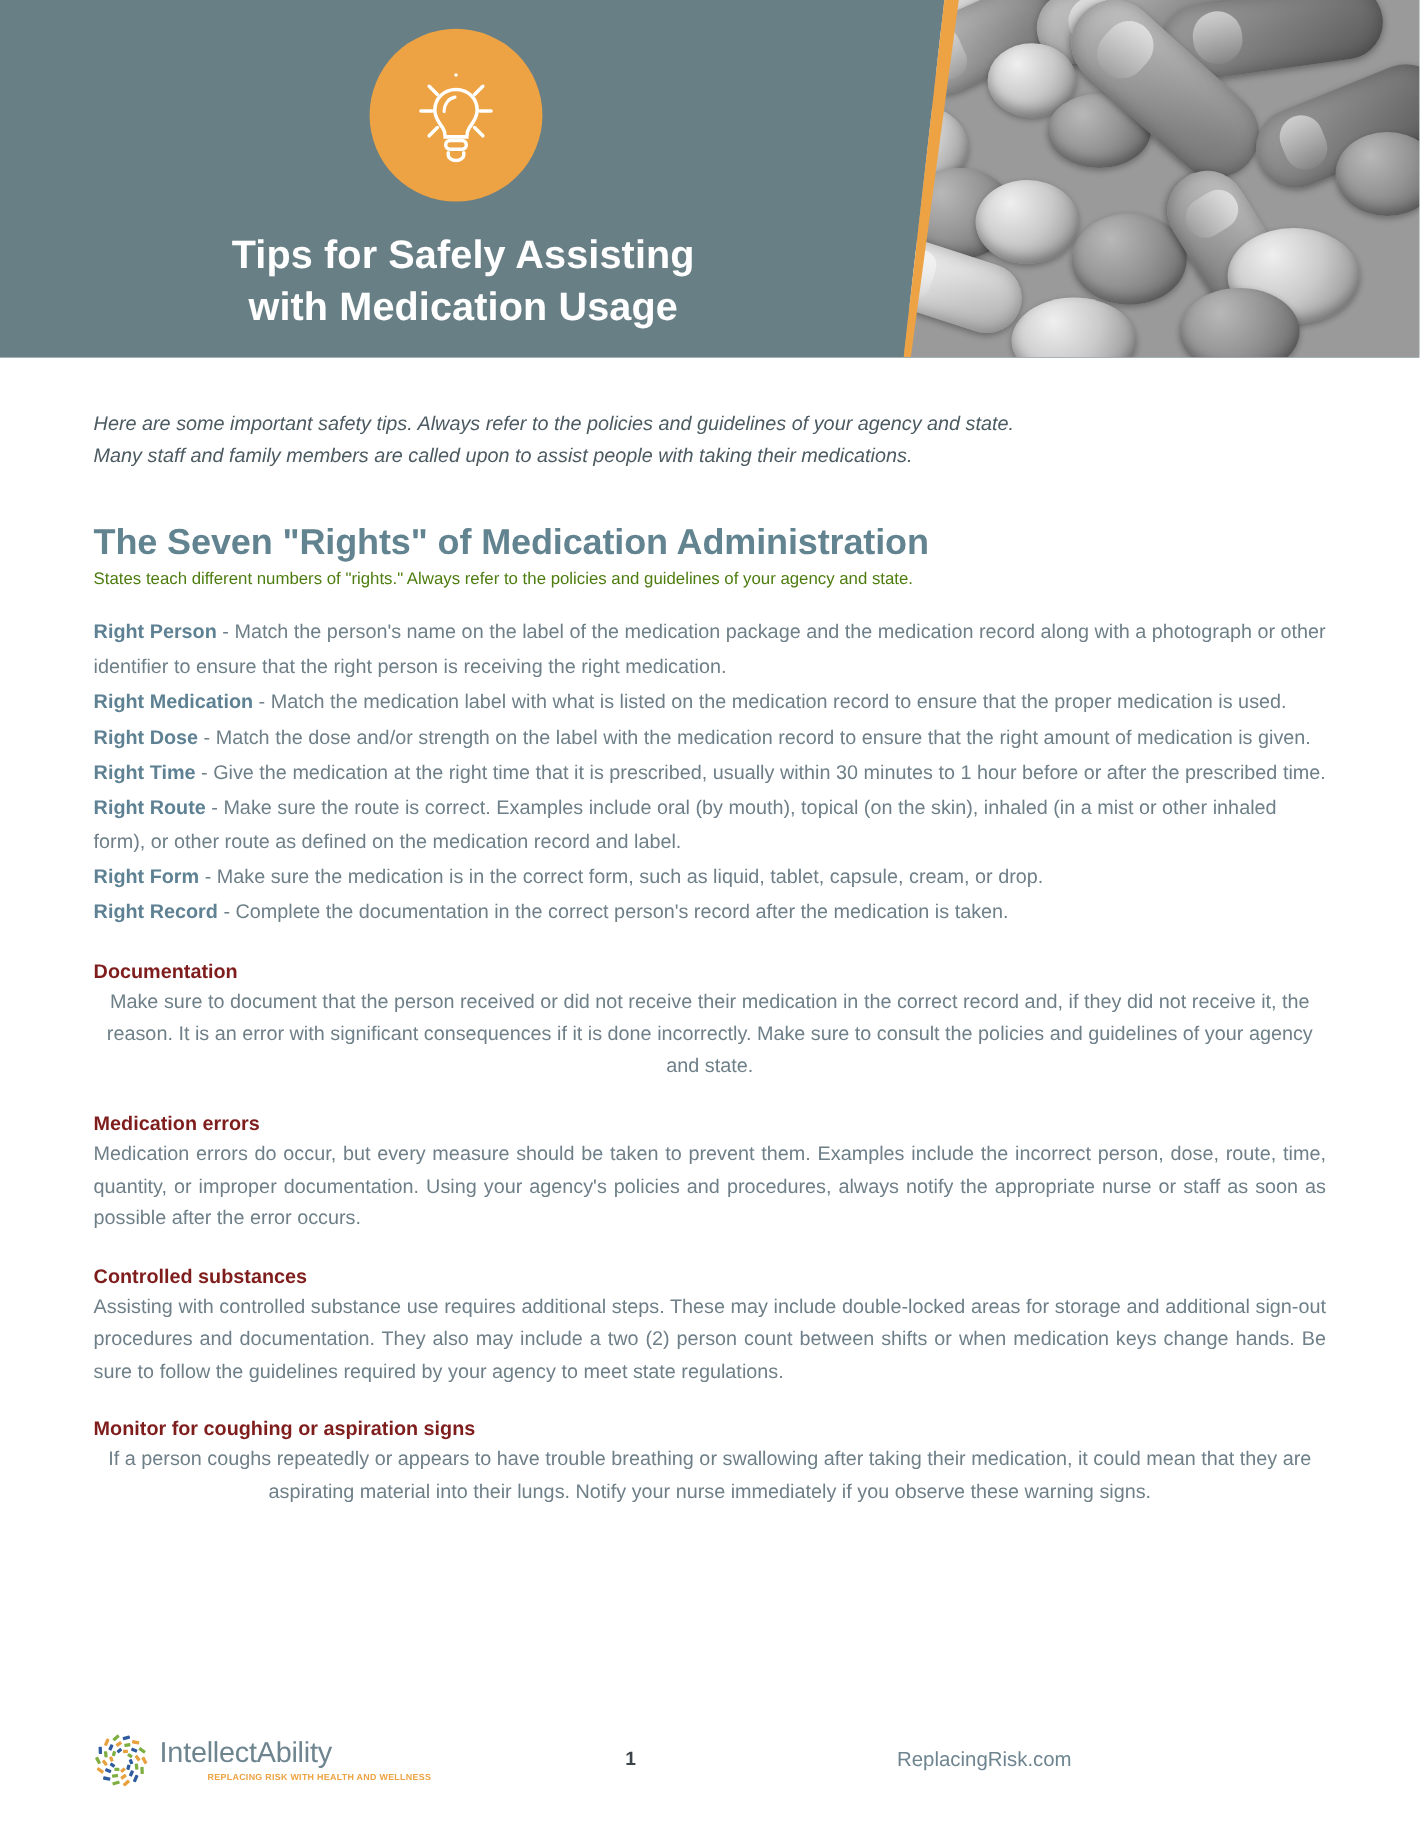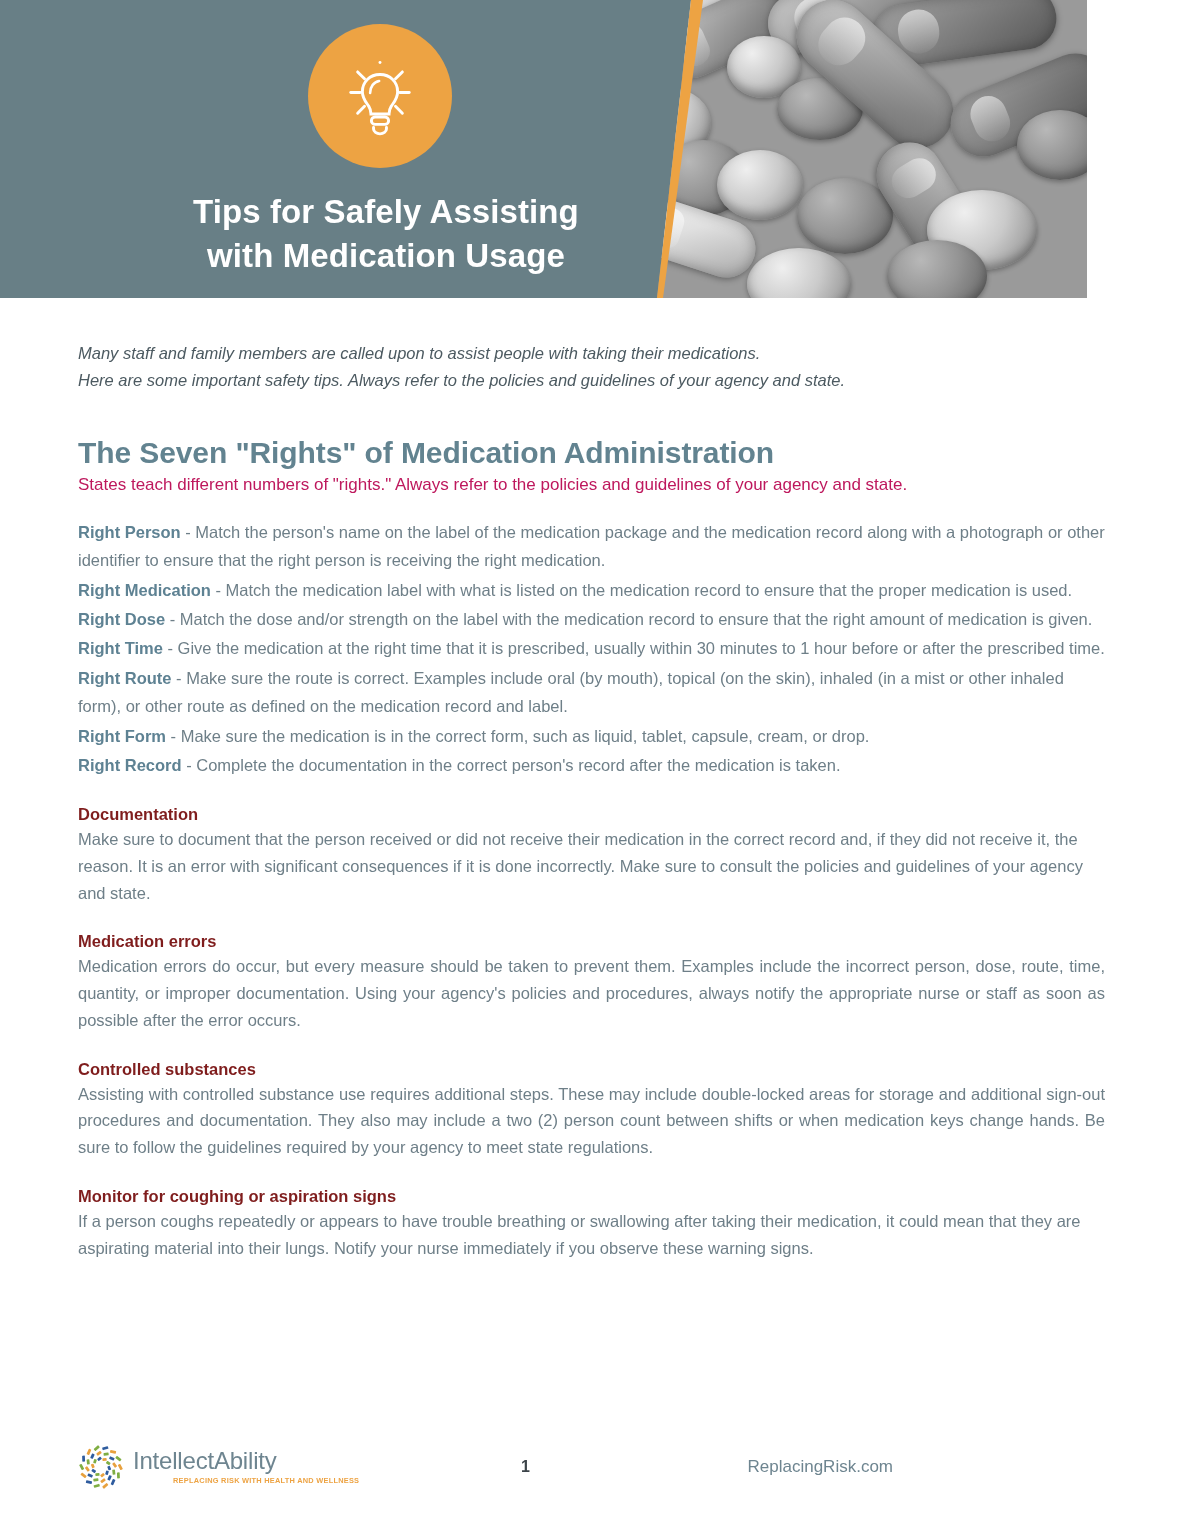--- a/index.html
+++ b/index.html
@@ -9,21 +9,21 @@
     height: 1536px;
     background: #ffffff;
     font-family: "Liberation Sans", sans-serif;
     overflow: hidden;
     position: relative;
   }
 
   
   .header {
     position: relative;
-    width: 1087px;
+    width: 1183px;
     height: 298px;
     background: #687f86;
     overflow: hidden;
   }
 
   .header-photo {
     position: absolute;
     top: 0;
     right: 0;
     width: 470px;
@@ -127,22 +127,22 @@
   .section-title {
     margin-top: 42px;
     font-size: 30px;
     font-weight: bold;
     color: #628390;
     letter-spacing: -.1px;
   }
 
   .section-sub {
     margin-top: 2px;
-    font-size: 17px;
-    color: #be185d;
+    font-size: 14px;
+    color: #4d7c0f;
     line-height: 1.5;
   }
 
   .rights-list {
     margin-top: 20px;
   }
 
   .right-item {
     font-size: 16.5px;
     line-height: 1.72;
@@ -166,21 +166,21 @@
     margin-bottom: 2px;
   }
 
   .block-body {
     font-size: 16.5px;
     line-height: 1.62;
     color: #6e7f88;
     text-align: justify;
   }
 
-  .block-body.nojust { text-align: left; }
+  .block-body.nojust { text-align: center; }
 
   
   .footer {
     position: absolute;
     left: 0;
     bottom: 34px;
     width: 971px;
     height: 70px;
     padding: 0 78px;
     display: flex;
@@ -282,22 +282,22 @@
     <div class="header-title">
       <div>Tips for Safely Assisting</div>
       <div>with Medication Usage</div>
     </div>
   </div>
 </div>
 
 <div class="page">
 
   <div class="intro">
+    <div>Here are some important safety tips. Always refer to the policies and guidelines of your agency and state.</div>
     <div>Many staff and family members are called upon to assist people with taking their medications.</div>
-    <div>Here are some important safety tips. Always refer to the policies and guidelines of your agency and state.</div>
   </div>
 
   <h1 class="section-title">The Seven "Rights" of Medication Administration</h1>
   <div class="section-sub">States teach different numbers of "rights." Always refer to the policies and guidelines of your agency and state.</div>
 
   <div class="rights-list" id="rights-list">
       <p class="right-item"><b>Right Person</b><span> - Match the person's name on the label of the medication package and the medication record along with a photograph or other identifier to ensure that the right person is receiving the right medication.</span></p>
       <p class="right-item"><b>Right Medication</b><span> - Match the medication label with what is listed on the medication record to ensure that the proper medication is used.</span></p>
       <p class="right-item"><b>Right Dose</b><span> - Match the dose and/or strength on the label with the medication record to ensure that the right amount of medication is given.</span></p>
       <p class="right-item"><b>Right Time</b><span> - Give the medication at the right time that it is prescribed, usually within 30 minutes to 1 hour before or after the prescribed time.</span></p>

